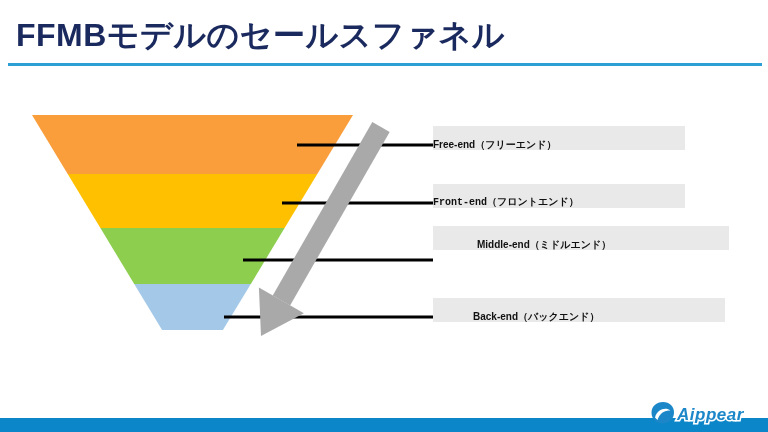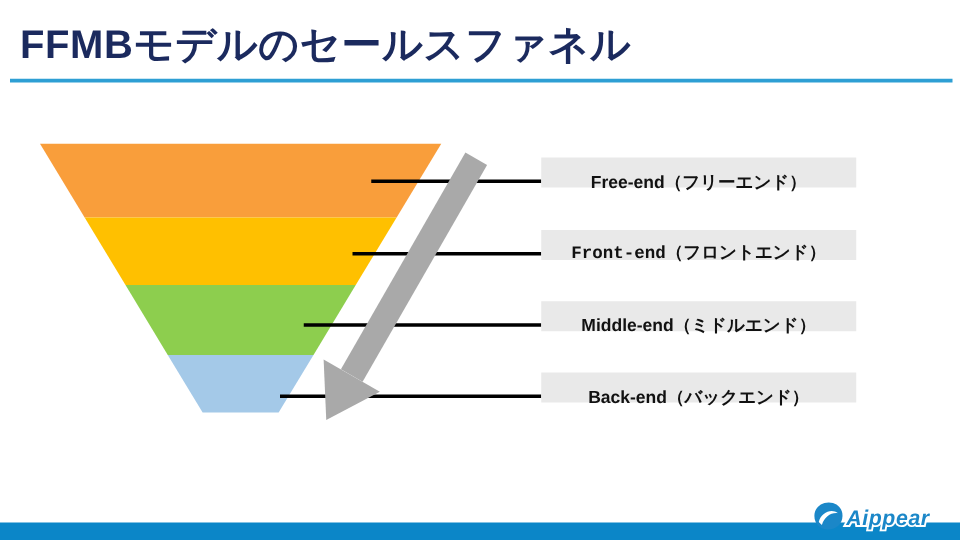--- a/index.html
+++ b/index.html
@@ -36,30 +36,30 @@
   .labels {
     position: absolute;
     left: 0; top: 0; width: 768px; height: 432px;
     pointer-events: none;
   }
   .label-box {
     position: absolute;
     left: 433px;
     width: 252px; height: 24px;
     line-height: 38px;
-    text-align: center;
-    font-size: 14px;
+    text-align: left;
+    font-size: 10px;
     font-weight: bold;
     color: #111111;
     white-space: nowrap;
   }
   .label-box.b1 { top: 126px; }
   .label-box.b2 { top: 184px; font-family: Liberation Mono, monospace; }
-  .label-box.b3 { top: 241px; }
-  .label-box.b4 { top: 298px; }
+  .label-box.b3 { top: 226px; padding-left: 44px; }
+  .label-box.b4 { top: 298px; padding-left: 40px; }
   .footer-bar {
     position: absolute;
     left: 0; right: 0; bottom: 0;
     height: 14px;
   }
   .logo {
     position: absolute;
     right: 8px; bottom: 5px;
     width: 110px; height: 27px;
   }

